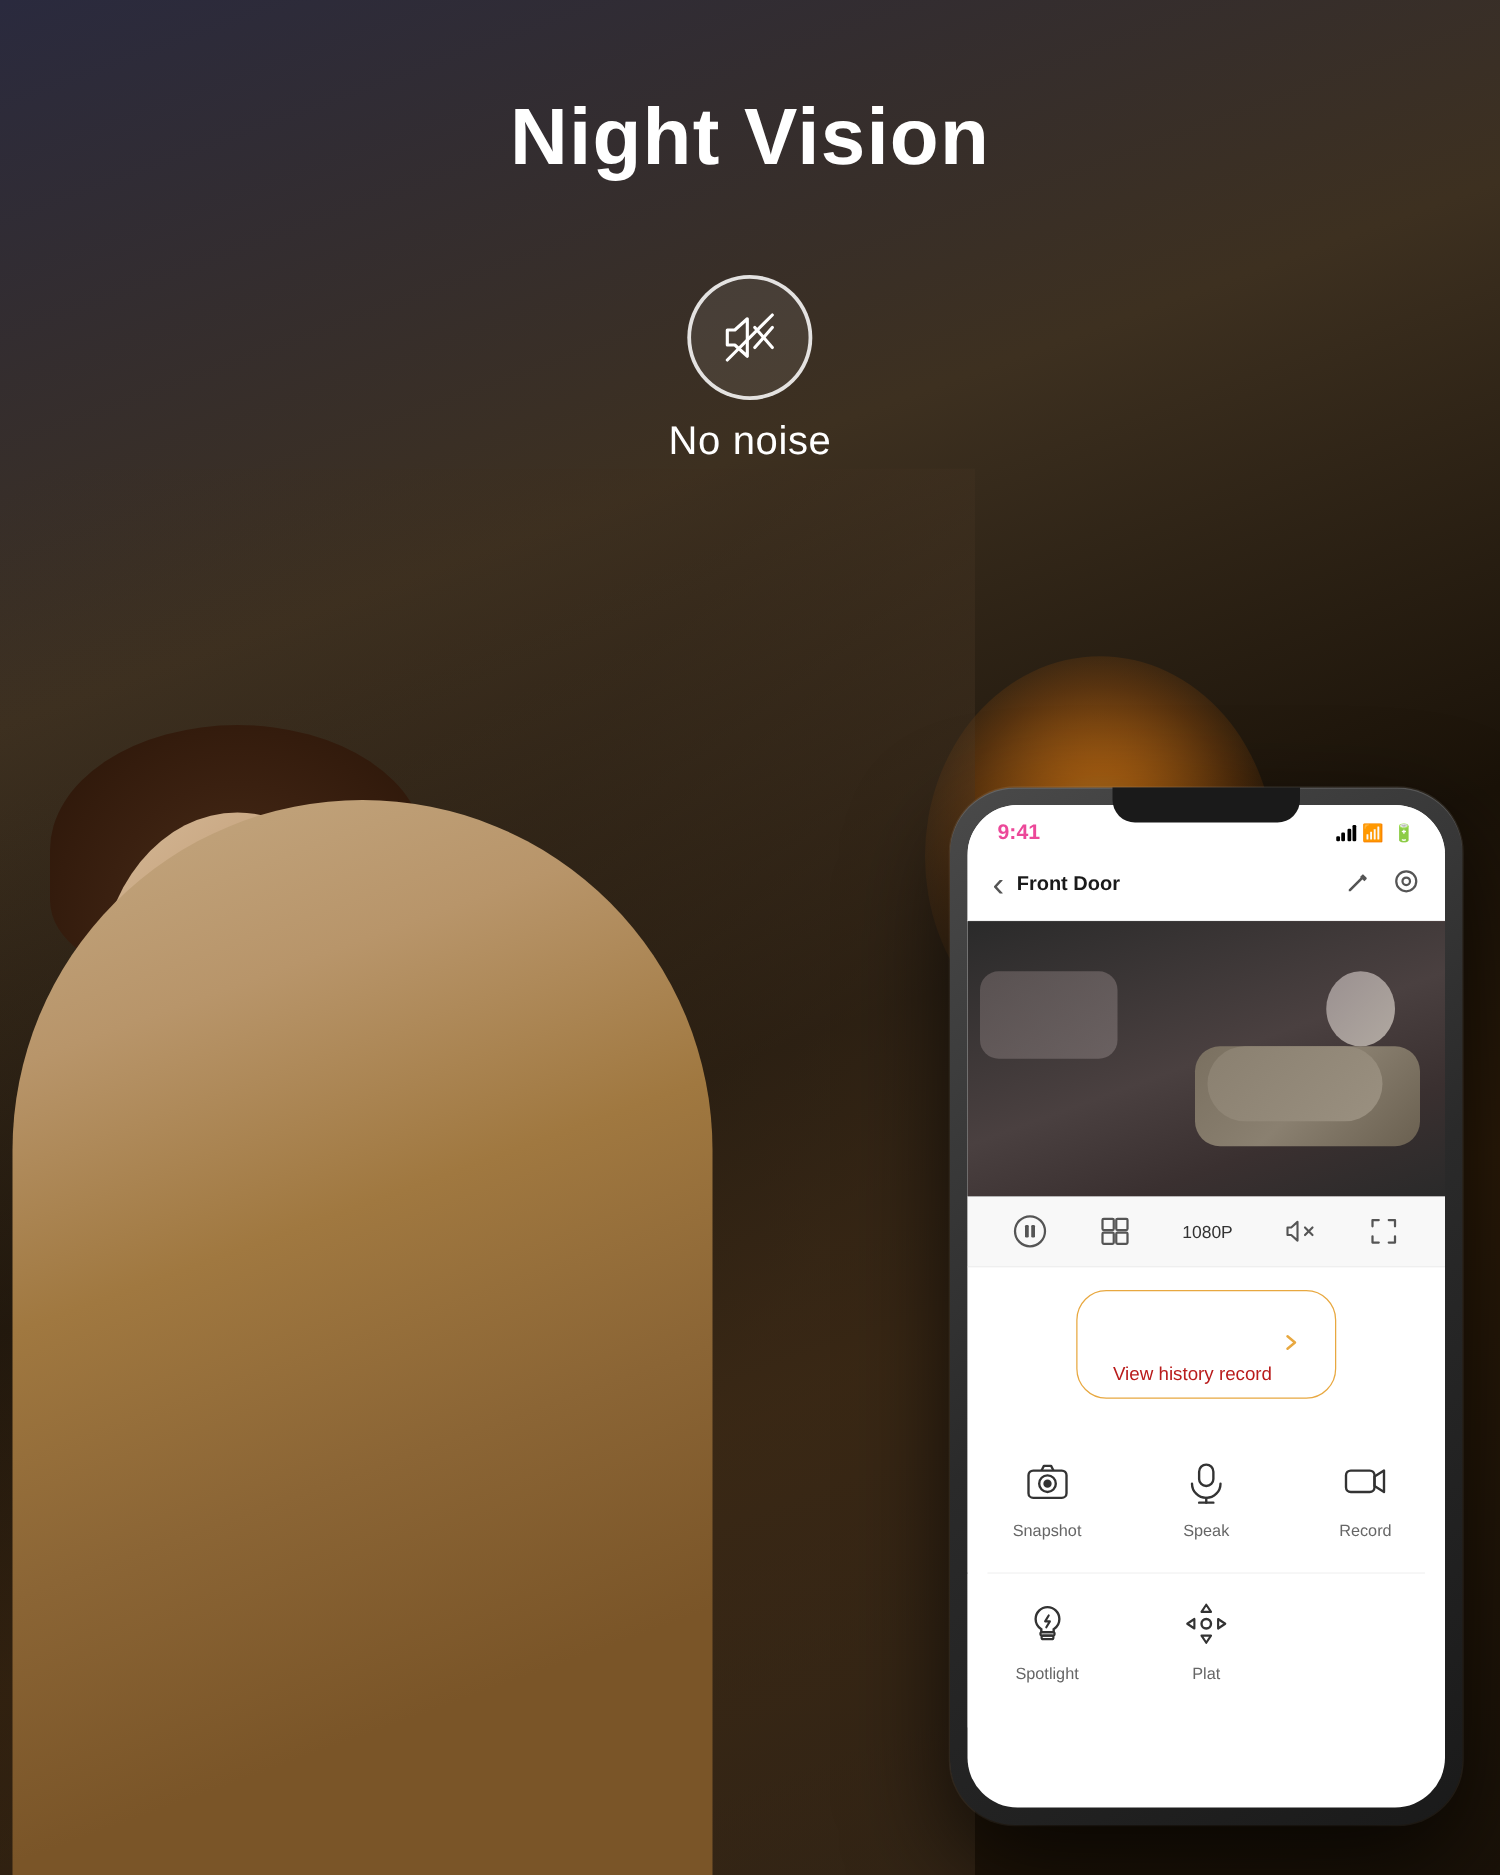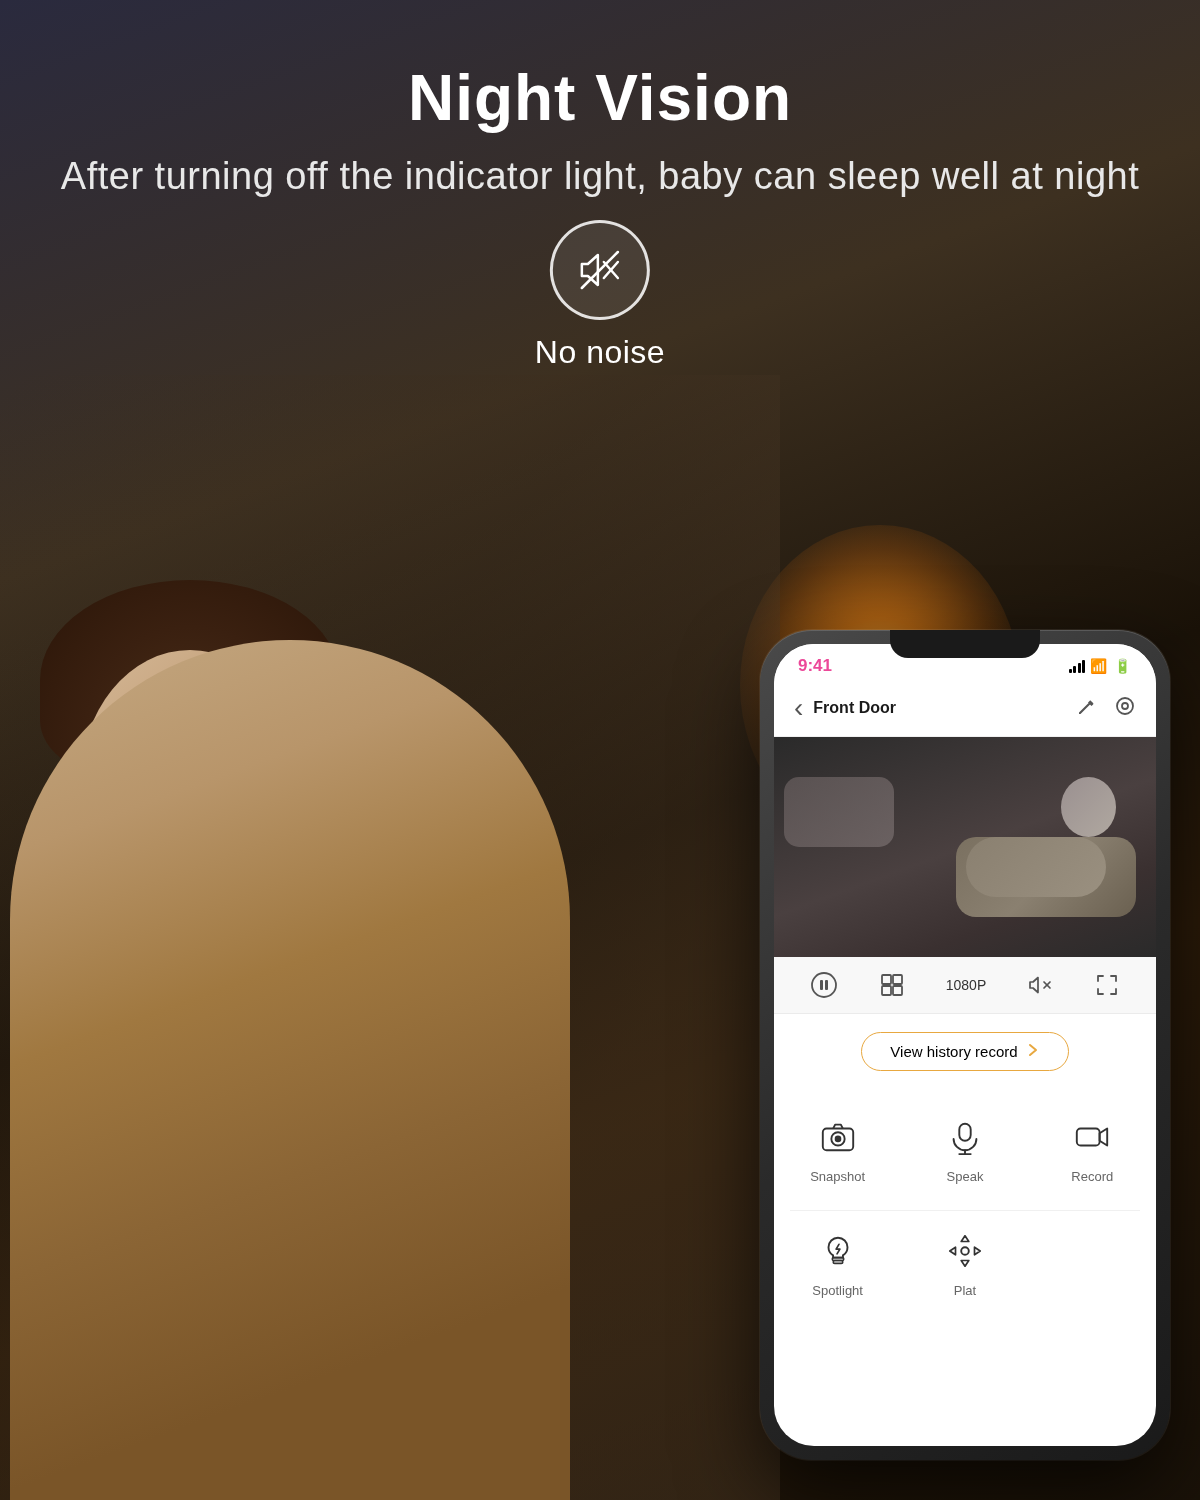--- a/index.html
+++ b/index.html
@@ -29,21 +29,21 @@
       top: 35%;
       width: 280px;
       height: 320px;
       background: radial-gradient(ellipse at center, rgba(255, 180, 60, 0.85) 0%, rgba(255, 140, 20, 0.6) 30%, rgba(200, 100, 10, 0.3) 60%, transparent 80%);
       border-radius: 50%;
     }
 
     
     .top-section {
       position: absolute;
-      top: 1px; left: 0; right: 0;
+      top: 12px; left: 0; right: 0;
       text-align: center;
       padding-top: 60px;
       z-index: 10;
     }
 
     .main-title {
       font-size: 64px;
       font-weight: 800;
       color: #ffffff;
       letter-spacing: 1px;
@@ -305,22 +305,23 @@
       gap: 8px;
       padding: 10px 28px;
       border: 1.5px solid #e8a840;
       border-radius: 24px;
       background: #ffffff;
       cursor: pointer;
     }
 
     .history-btn-text {
       font-size: 15px;
-      color: #000000;
+      color: #b91c1c;
       font-weight: 400;
+      margin-top: 48px;
     }
 
     .history-btn-arrow {
       color: #e8a840;
       font-size: 13px;
     }
 
     
     .action-grid {
       display: grid;
@@ -388,21 +389,20 @@
 </head>
 <body>
 
 <div class="bg-scene">
 
   <div class="lamp-glow"></div>
 </div>
 
 <div class="top-section">
   <h1 class="main-title">Night Vision</h1>
-  <p class="sub-title">After turning off the indicator light, baby can sleep well at night</p>
 </div>
 
 <div class="no-noise-section">
   <div class="no-noise-circle">
     <svg viewBox="0 0 52 52" fill="none" xmlns="http://www.w3.org/2000/svg">
 
       <path d="M14 20H8v12h6l10 9V11L14 20z" stroke="white" stroke-width="2.5" fill="none" stroke-linejoin="round"></path>
       <line x1="30" y1="18" x2="44" y2="34" stroke="white" stroke-width="2.5" stroke-linecap="round"></line>
       <line x1="44" y1="18" x2="30" y2="34" stroke="white" stroke-width="2.5" stroke-linecap="round"></line>
 

